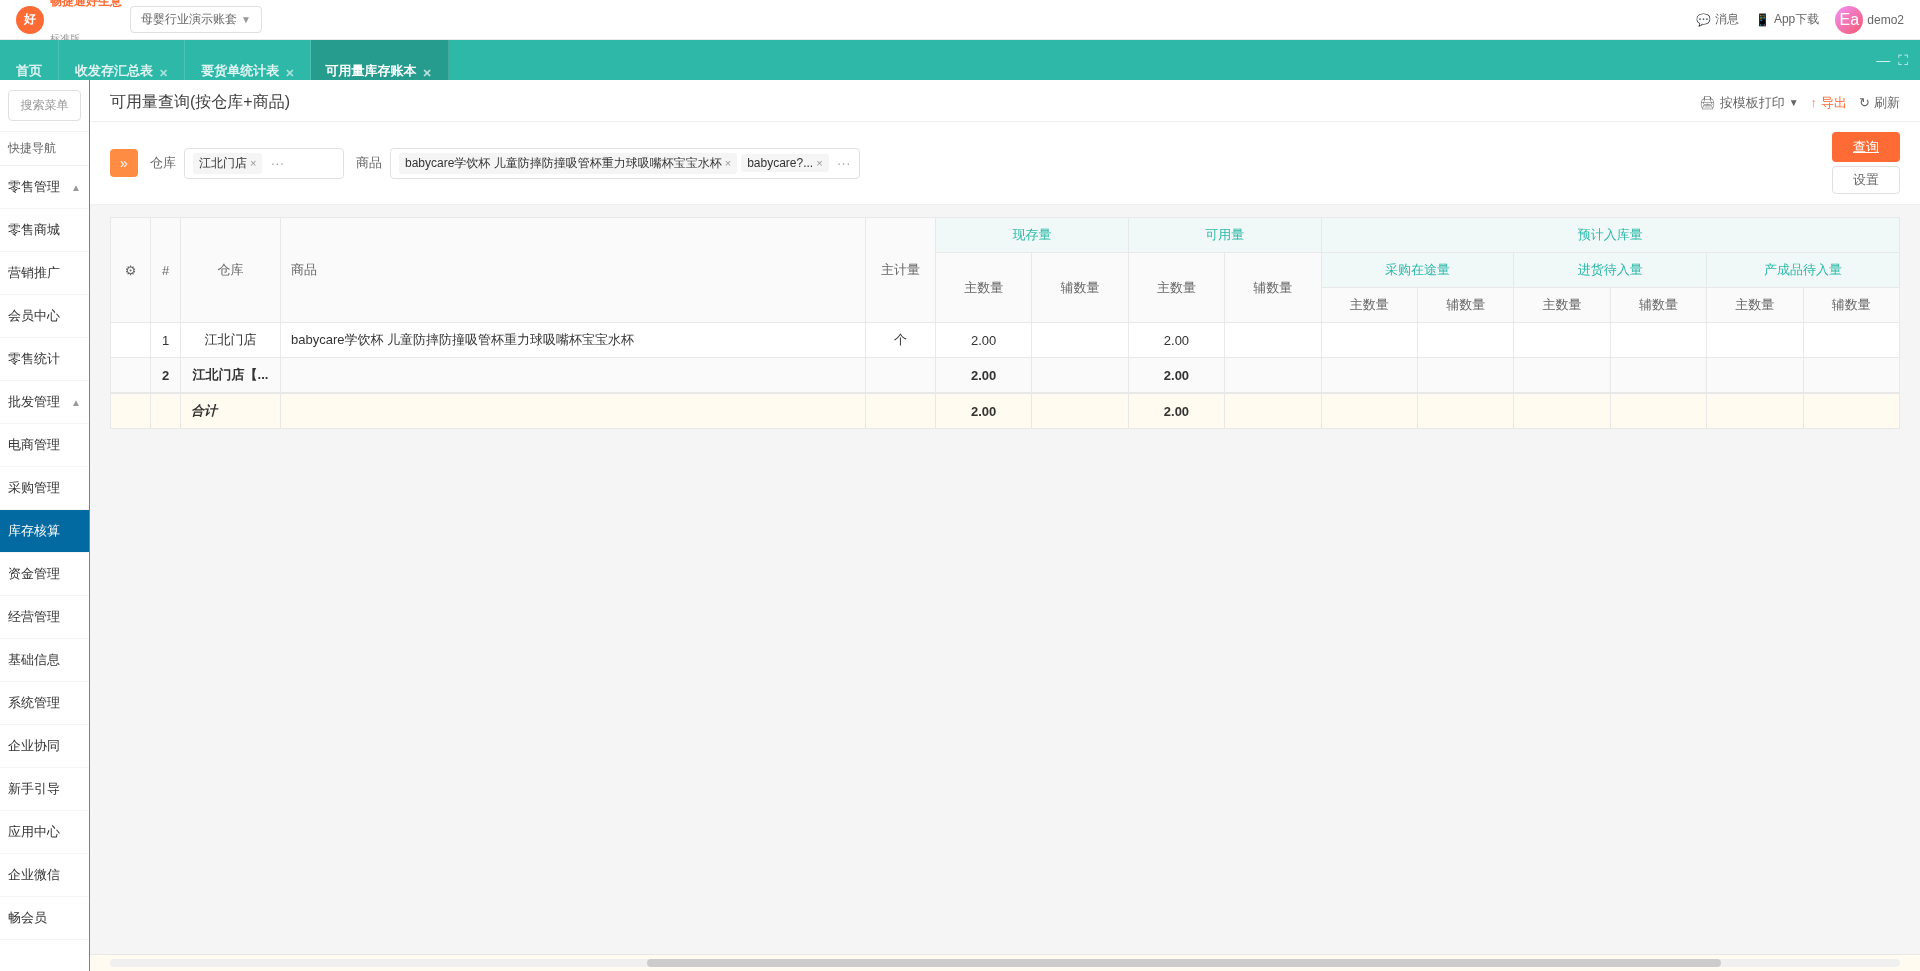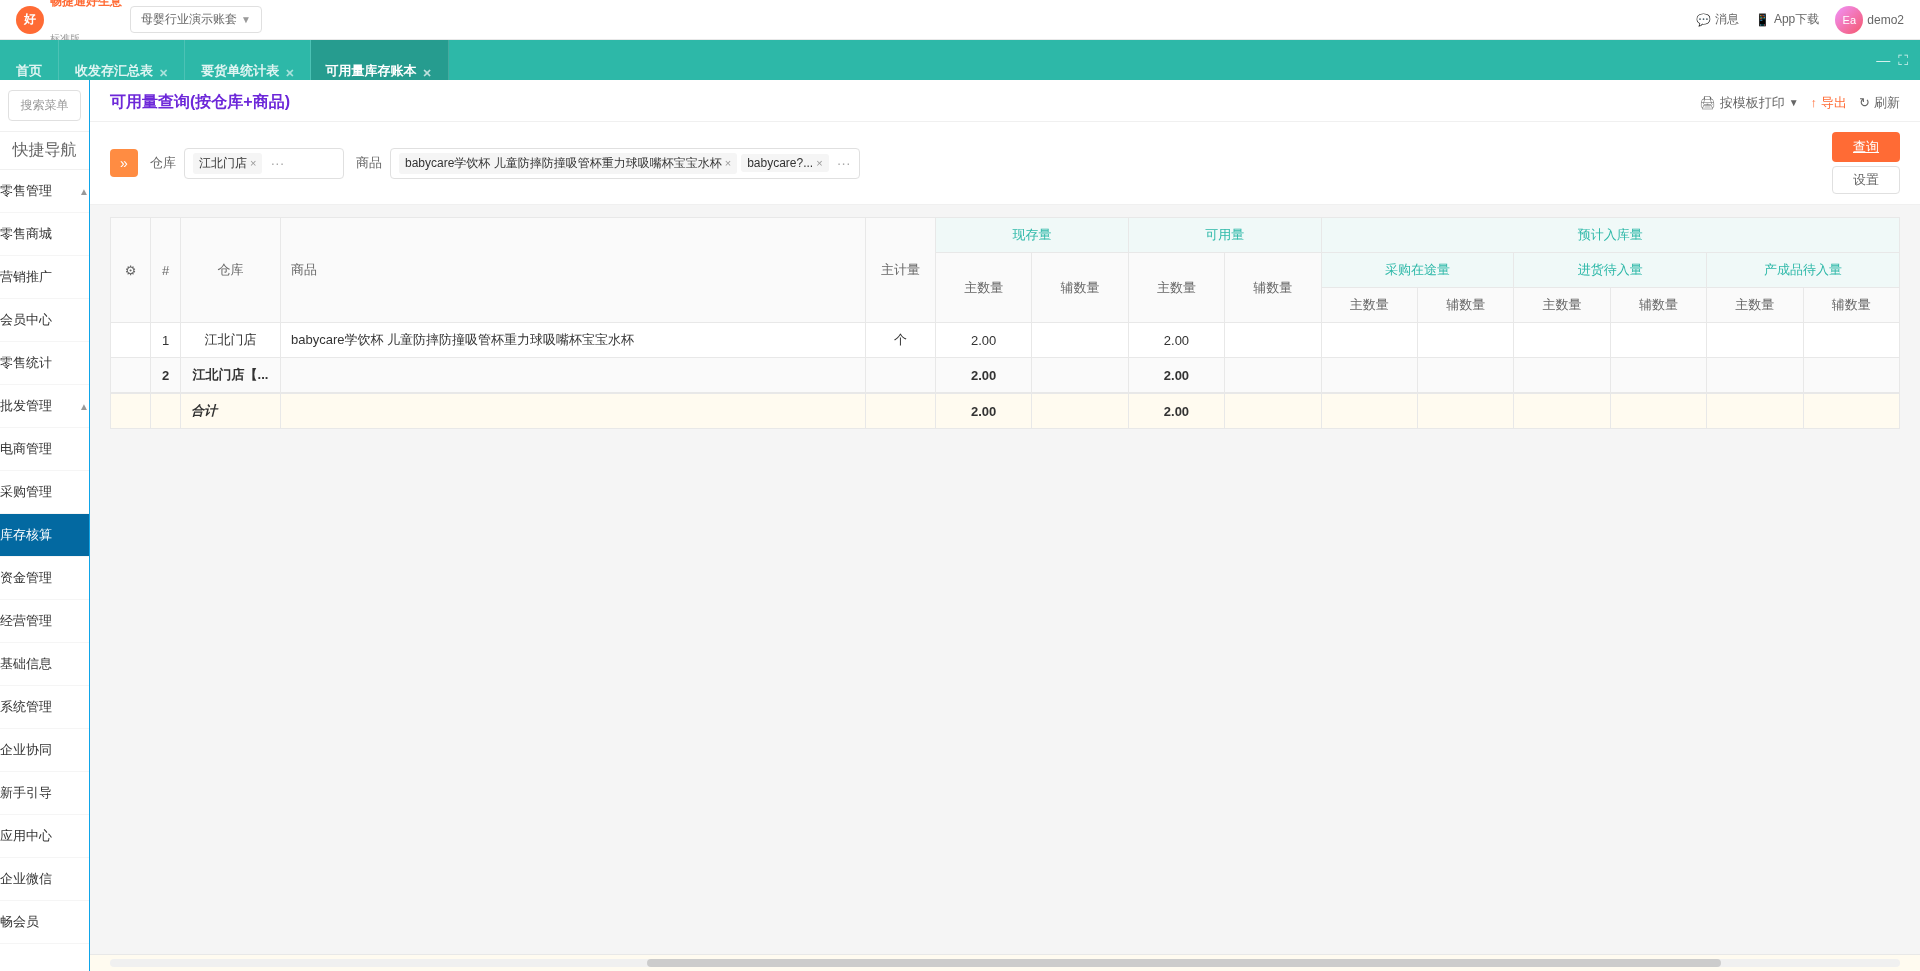--- a/index.html
+++ b/index.html
@@ -15,21 +15,21 @@
       padding: 0 16px;
       border-bottom: 1px solid #e8e8e8;
       flex-shrink: 0;
     }
     .top-bar-left { display: flex; align-items: center; gap: 8px; }
     .logo-area { display: flex; align-items: center; gap: 6px; }
     .logo-icon { width: 28px; height: 28px; background: #ff6b35; border-radius: 50%; display: flex; align-items: center; justify-content: center; color: white; font-size: 12px; font-weight: bold; }
     .industry-selector { display: flex; align-items: center; gap: 4px; padding: 4px 10px; border: 1px solid #e0e0e0; border-radius: 4px; background: #fff; cursor: pointer; color: #666; font-size: 12px; min-width: 120px; }
     .top-bar-right { display: flex; align-items: center; gap: 16px; }
     .top-bar-btn { display: flex; align-items: center; gap: 4px; color: #666; font-size: 12px; cursor: pointer; }
-    .user-avatar { width: 28px; height: 28px; border-radius: 50%; background: linear-gradient(135deg, #f093fb, #f5576c); display: flex; align-items: center; justify-content: center; color: white; font-size: 11px; }
+    .user-avatar { width: 28px; height: 28px; border-radius: 50%; background: linear-gradient(135deg, #f093fb, #f5576c); display: flex; align-items: center; justify-content: center; color: white; font-size: 16px; }
 
     
     .nav-tabs {
       height: 40px;
       background: #2db8a8;
       display: flex;
       align-items: stretch;
       flex-shrink: 0;
     }
     .nav-tab {
@@ -57,23 +57,23 @@
       width: 90px;
       background: #fff;
       border-right: 1px solid #0ea5e9;
       display: flex;
       flex-direction: column;
       flex-shrink: 0;
       overflow-y: auto;
     }
     .sidebar-search { padding: 10px 8px; border-bottom: 1px solid #f0f0f0; }
     .sidebar-search-btn { width: 100%; padding: 6px; background: #fff; border: 1px solid #e0e0e0; border-radius: 4px; color: #999; font-size: 12px; text-align: center; cursor: pointer; }
-    .sidebar-nav-btn { padding: 8px; text-align: center; color: #666; font-size: 16px; cursor: pointer; border-bottom: 1px solid #f0f0f0; }
+    .sidebar-nav-btn { padding: 8px; color: #666; font-size: 12px; cursor: pointer; border-bottom: 1px solid #f0f0f0; }
     .sidebar-item {
-      padding: 12px 0;
+      padding: 12px 8px;
       display: flex;
       align-items: center;
       justify-content: space-between;
       cursor: pointer;
       border-bottom: 1px solid #f5f5f5;
       font-size: 13px;
       color: #333;
     }
     .sidebar-item.active { background: #0369a1; color: #fff; }
     .sidebar-item .chevron { font-size: 10px; color: #999; }
@@ -83,21 +83,21 @@
 
     
     .page-header {
       display: flex;
       align-items: center;
       justify-content: space-between;
       padding: 12px 20px 8px 20px;
       background: #fff;
       border-bottom: 1px solid #f0f0f0;
     }
-    .page-title { font-size: 16px; color: #6d28d9; font-weight: 700; }
+    .page-title { font-size: 16px; color: #404040; font-weight: 400; }
     .page-header-actions { display: flex; align-items: center; gap: 12px; }
     .action-btn { display: flex; align-items: center; gap: 4px; color: #666; font-size: 13px; cursor: pointer; }
     .action-btn.orange { color: #ff6b35; }
 
     
     .filter-bar {
       background: #fff;
       padding: 10px 20px;
       display: flex;
       align-items: center;

